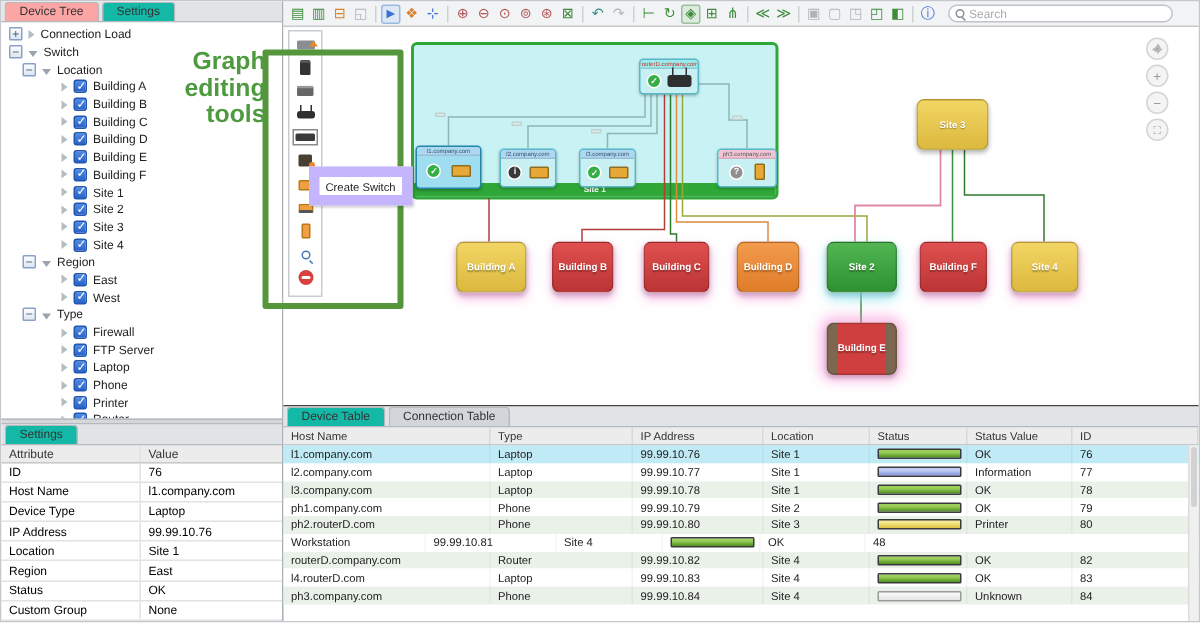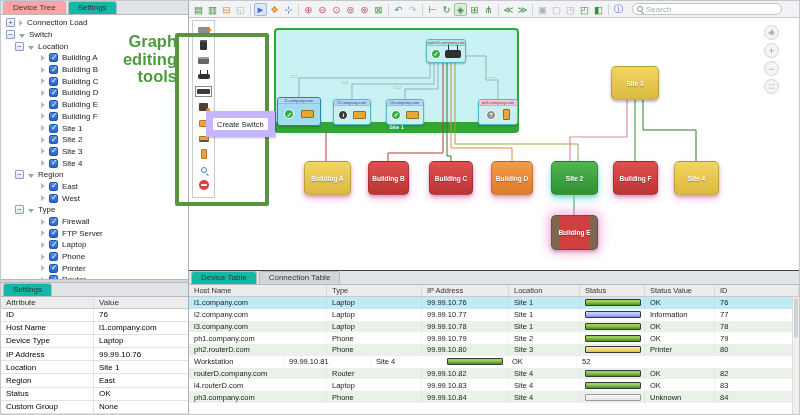--- a/index.html
+++ b/index.html
@@ -533,21 +533,21 @@
           <span class="c c6">80</span>
       </div>
       <div class="row">
           <span class="c c1">Workstation</span>
           <span class="c c2">99.99.10.81</span>
           <span class="c c3">Site 4</span>
           <span class="c c4">
             <span class="bar ok"></span>
           </span>
           <span class="c c5">OK</span>
-          <span class="c c6">52</span>
+          <span class="c c6">48</span>
       </div>
       <div class="row alt">
         <span class="c c0">routerD.company.com</span>
           <span class="c c1">Router</span>
           <span class="c c2">99.99.10.82</span>
           <span class="c c3">Site 4</span>
           <span class="c c4">
             <span class="bar ok"></span>
           </span>
           <span class="c c5">OK</span>

